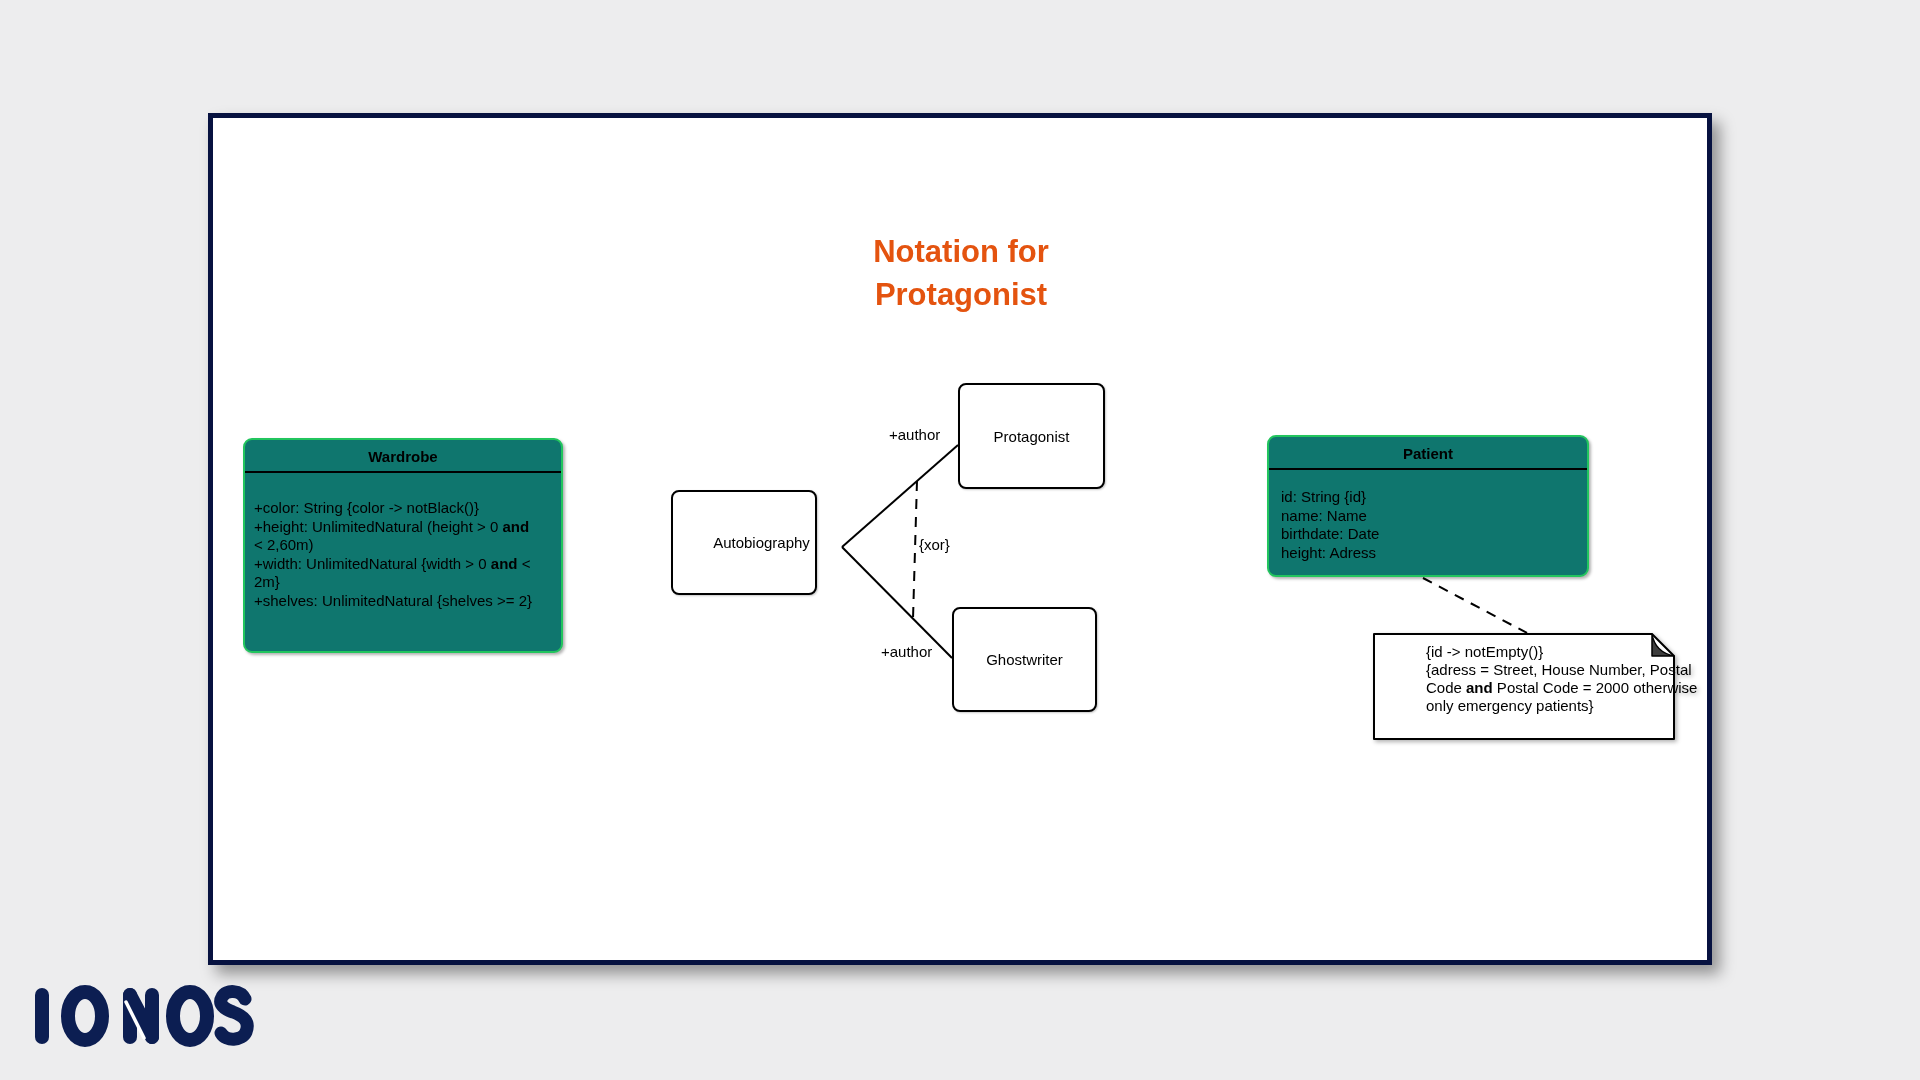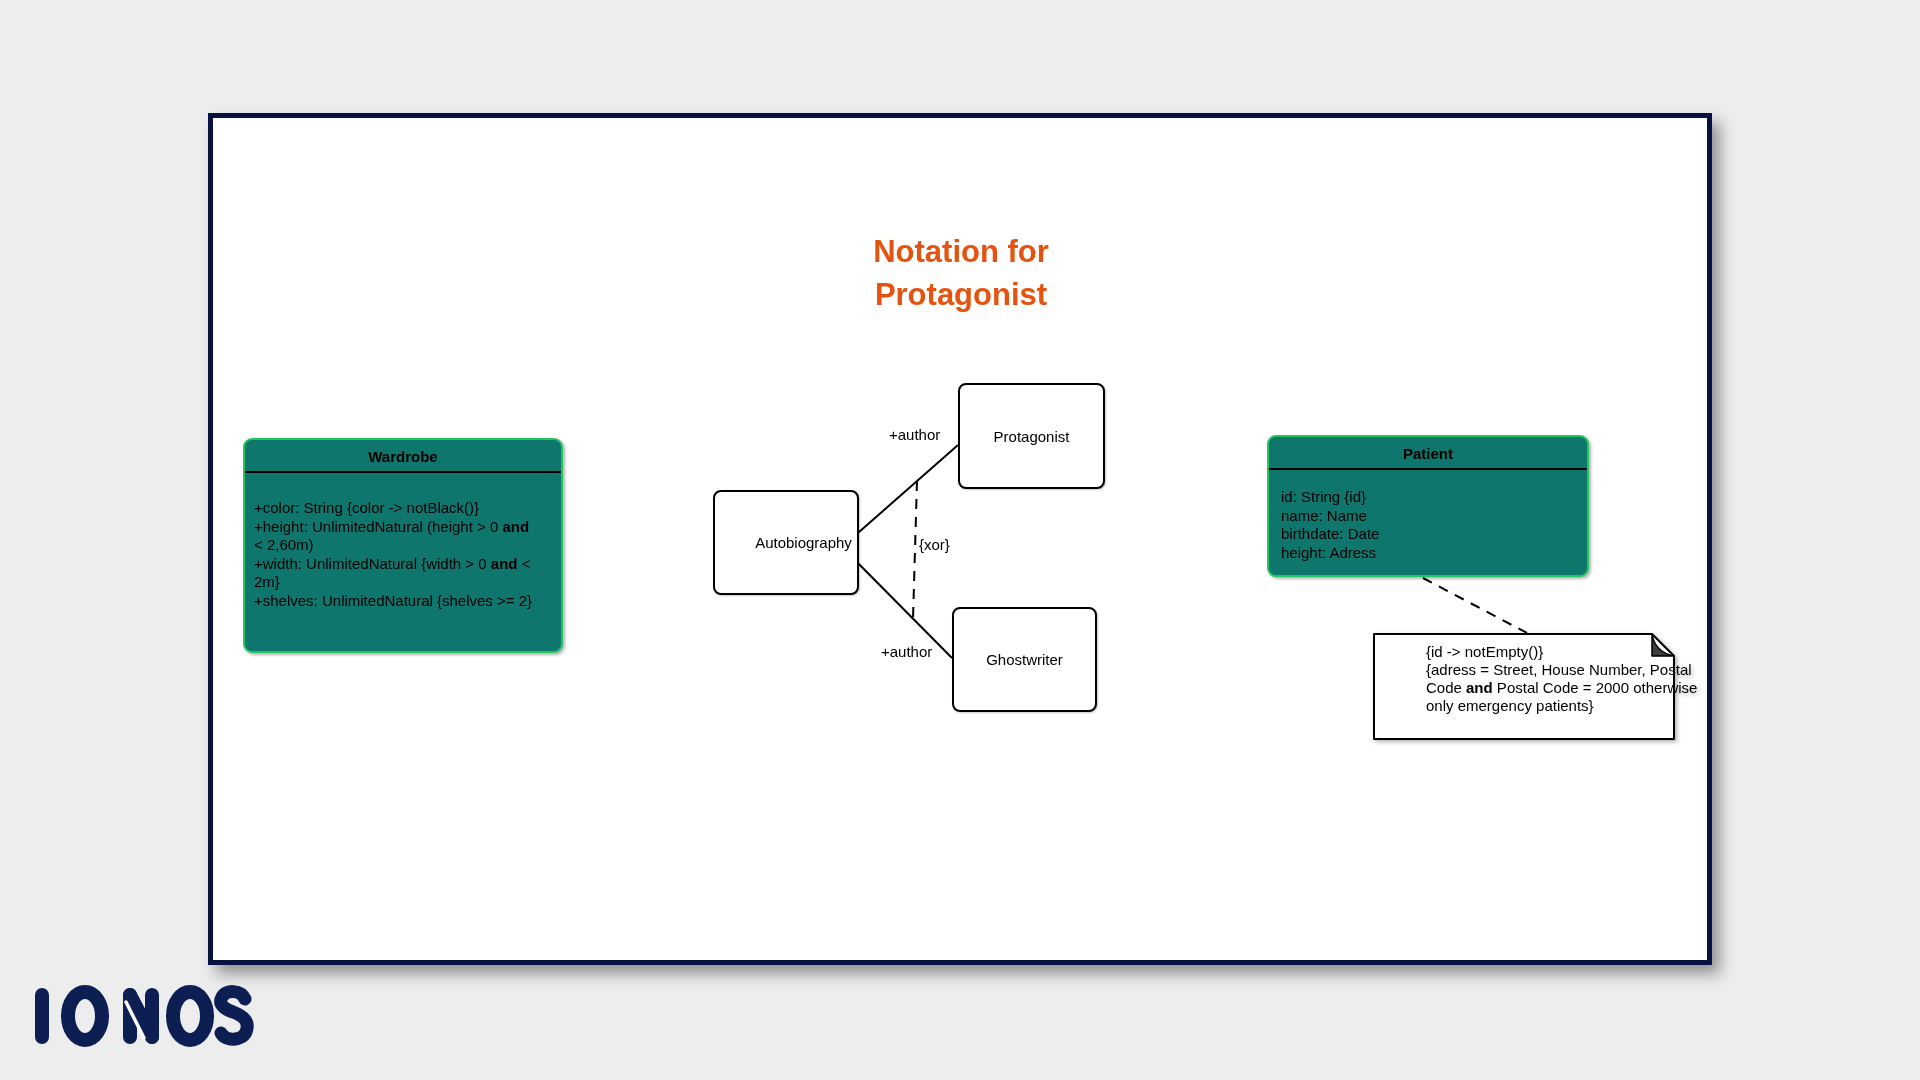--- a/index.html
+++ b/index.html
@@ -57,21 +57,21 @@
   #patient .attrs{ padding:18px 12px 0 12px; }
   .uml-node{
     position:absolute;
     background:#fff;
     border:2px solid #000;
     border-radius:8px;
     display:flex; align-items:center; justify-content:center;
     font-size:15px;
     box-shadow:1px 1px 2px rgba(0,0,0,0.22);
   }
-  #autobiography{ left:500px; top:372px; width:146px; height:105px;padding-left:35px; }
+  #autobiography{ left:458px; top:372px; width:146px; height:105px;padding-left:35px; }
   #protagonist{ left:745px; top:265px; width:147px; height:106px; }
   #ghostwriter{ left:739px; top:489px; width:145px; height:105px; }
   .edge-label{
     position:absolute;
     font-size:15px;
     white-space:nowrap;
   }
   #author-top{ left:676px; top:308px; }
   #xor-label{ left:706px; top:418px; }
   #author-bottom{ left:668px; top:525px; }

